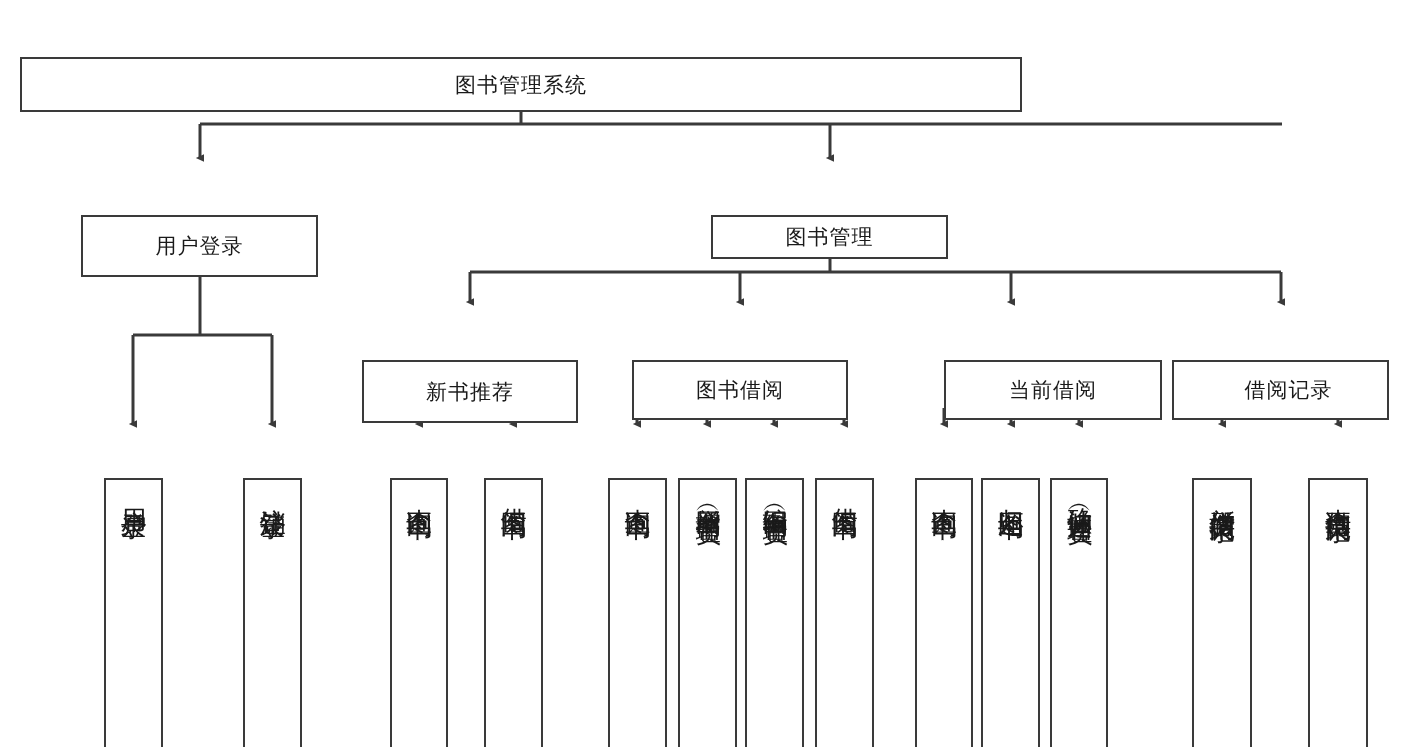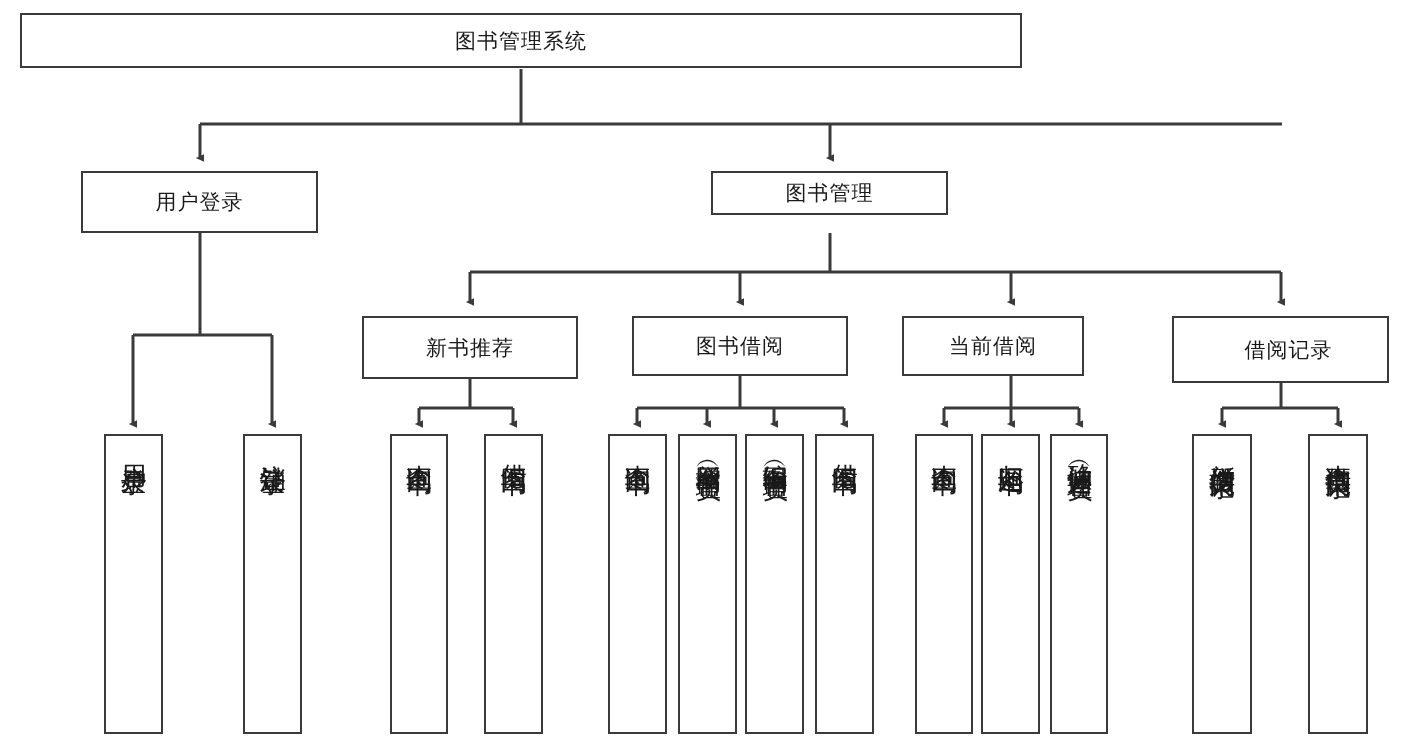--- a/index.html
+++ b/index.html
@@ -25,20 +25,21 @@
   }
   .node {
     position: absolute;
     box-sizing: border-box;
     border: 2px solid #3a3a3a;
     background: #ffffff;
     display: flex;
     align-items: center;
     justify-content: center;
     color: #1a1a1a;
+    margin-top: 44px;
   }
   .node.horiz {
     font-size: 21px;
     letter-spacing: 1px;
   }
   .node.vert {
     align-items: flex-start;
     justify-content: center;
     padding-top: 8px;
   }
@@ -129,24 +130,24 @@
   <div class="node horiz" style="left:711px; top:171px; width:237px; height:44px;">
     <span>图书管理</span>
   </div>
 
   <div class="node horiz" style="left:362px; top:316px; width:216px; height:63px;">
     <span>新书推荐</span>
   </div>
   <div class="node horiz" style="left:632px; top:316px; width:216px; height:60px;text-align:right;">
     <span>图书借阅</span>
   </div>
-  <div class="node horiz" style="left:902px; top:316px; width:182px; height:60px;">
+  <div class="node horiz" style="left:944px; top:316px; width:218px; height:60px;">
     <span>当前借阅</span>
   </div>
-  <div class="node horiz" style="left:1172px; top:316px; width:217px; height:67px;padding-left:16px;">
+  <div class="node horiz" style="left:1172px; top:316px; width:217px; height:60px;padding-left:16px;">
     <span>借阅记录</span>
   </div>
 
   <div class="node vert" style="left:104px; top:434px; width:59px; height:300px;">
     <span class="vtext">用户登录</span>
   </div>
   <div class="node vert" style="left:243px; top:434px; width:59px; height:300px;">
     <span class="vtext">注销登录</span>
   </div>
 

